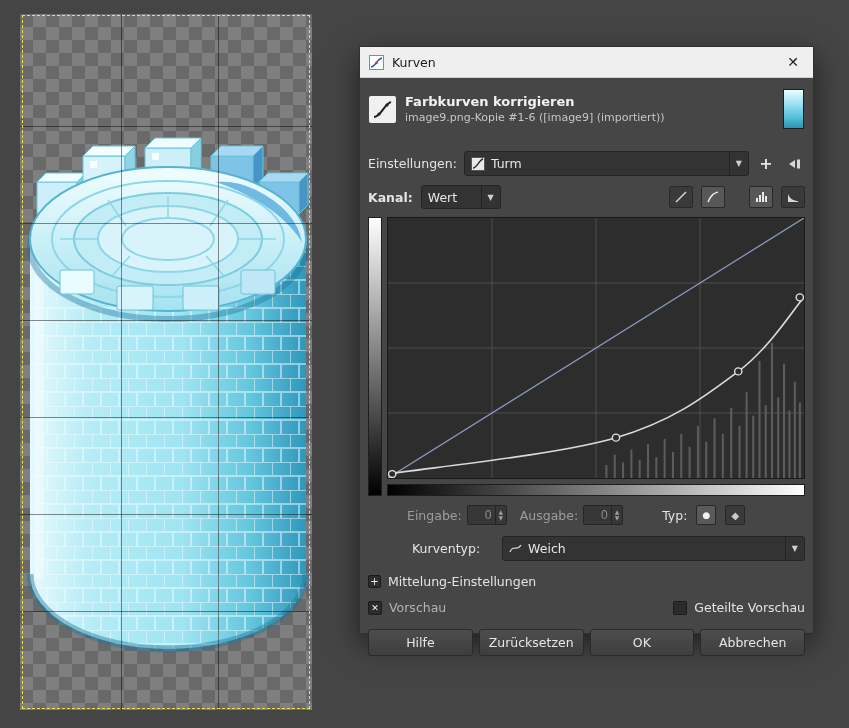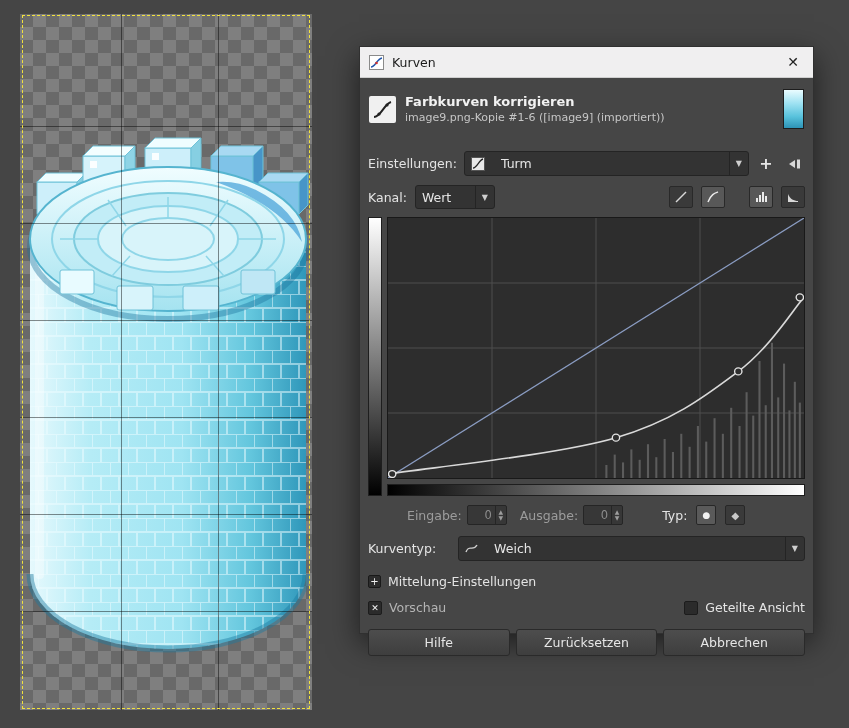--- a/index.html
+++ b/index.html
@@ -45,21 +45,21 @@
   .header-row { display: flex; align-items: center; gap: 9px; padding: 5px 1px 21px 1px; }
   .tool-icon { width: 27px; height: 27px; background: #f0f0f0; border-radius: 2px; display: flex; align-items: center; justify-content: center; flex: none; }
   .header-text .h-title { font-weight: bold; font-size: 13px; color: #f2f2f2; }
   .header-text .h-sub { font-size: 11px; color: #c6c6c6; margin-top: 2px; }
   .thumb { margin-left: auto; width: 21px; height: 40px; border: 1px solid #1d1d1d;
     background: linear-gradient(180deg, #eafcff 0%, #9fe2f2 35%, #58c2dc 70%, #2d93b6 100%); flex: none; }
 
   .row { display: flex; align-items: center; }
   .settings-row { gap: 7px; margin: 1px 0 9px 0; }
   .combo { background: #333333; border: 1px solid #242424; border-radius: 3px; height: 25px;
-    display: flex; align-items: center; padding-left: 6px; gap: 16px; color: #e6e6e6; }
+    display: flex; align-items: center; padding-left: 6px; gap: 6px; color: #e6e6e6; }
   .combo .arrow { margin-left: auto; align-self: stretch; display: flex; align-items: center;
     border-left: 1px solid #242424; padding: 0 6px; font-size: 8px; color: #cfcfcf; }
   .settings-combo { flex: 1; }
   .plus-btn { width: 20px; height: 22px; display: flex; align-items: center; justify-content: center;
     color: #e6e6e6; font-size: 16px; font-weight: bold; }
   .menu-btn { width: 22px; height: 22px; display: flex; align-items: center; justify-content: center; }
 
   .channel-row { gap: 8px; margin: 2px 0 8px 0; }
   .combo.small { height: 24px; width: 80px; }
   .btn { background: linear-gradient(#4d4d4d, #3e3e3e); border: 1px solid #2a2a2a; border-radius: 3px;
@@ -83,21 +83,21 @@
   .spin .val { flex: 1; text-align: right; padding: 2px 3px 0 0; color: #8d8d8d; font-size: 11.5px; }
   .spin .arrows { width: 11px; border-left: 1px solid #252525; display: flex; flex-direction: column;
     align-items: center; justify-content: center; font-size: 6px; line-height: 6px; color: #9d9d9d; }
   .typ-label { margin-left: 34px; }
   .type-btn { width: 20px; height: 20px; background: #3a3a3a; border: 1px solid #272727; border-radius: 2px;
     display: flex; align-items: center; justify-content: center; margin-left: 4px; }
   .type-btn.pressed { background: #5a5a5a; }
   .type-btn .g1 { font-size: 9px; color: #f2f2f2; }
   .type-btn .g2 { font-size: 10px; color: #c9c9c9; }
 
-  .curvetype-row { gap: 8px; margin-top: 11px; }
+  .curvetype-row { gap: 8px; margin-top: 11px; margin-left: 44px; }
   .curvetype-row .combo { flex: 1; margin-left: 14px; }
 
   .expander-row { gap: 7px; margin-top: 13px; }
   .expander-box { width: 13px; height: 13px; background: #2d2d2d; border: 1px solid #191919; border-radius: 2px;
     display: flex; align-items: center; justify-content: center; font-size: 10px; line-height: 10px; color: #f0f0f0; }
 
   .preview-row { margin-top: 11px; }
   .checkbox { width: 14px; height: 14px; background: #2b2b2b; border: 1px solid #1c1c1c; border-radius: 2px;
     display: flex; align-items: center; justify-content: center; font-size: 9px; color: #f4f4f4; margin-right: 7px; }
   .preview-label { color: #b4b4b4; }
@@ -229,21 +229,21 @@
       <span class="plus-btn">+</span>
       <span class="menu-btn">
         <svg width="15" height="14" viewBox="0 0 15 14">
           <path d="M8 3 L2 7 L8 11 Z" fill="#d8d8d8"></path>
           <rect x="10" y="2.5" width="3" height="9" fill="#d8d8d8"></rect>
         </svg>
       </span>
     </div>
 
     <div class="row channel-row">
-      <span class="lbl" style="font-weight:normal">Kanal:</span>
+      <span class="lbl" style="font-weight:bold">Kanal:</span>
       <div class="combo small">
         <span>Wert</span>
         <span class="arrow">▼</span>
       </div>
       <span style="flex:1"></span>
       <span class="icon-btn">
         <svg width="14" height="14" viewBox="0 0 14 14">
             <path d="M2 12 L12 2" stroke="#d8d8d8" stroke-width="1.5" fill="none"></path>
           </svg>
       </span>
@@ -352,24 +352,25 @@
     <div class="row expander-row">
       <span class="expander-box">+</span>
       <span class="lbl">Mittelung-Einstellungen</span>
     </div>
 
     <div class="row preview-row">
       <span class="checkbox">✕</span>
       <span class="lbl preview-label">Vorschau</span>
       <span class="split-group">
         <span class="checkbox"></span>
-        <span class="lbl">Geteilte Ansicht</span>
+        <span class="lbl">Geteilte Vorschau</span>
       </span>
     </div>
 
     <div class="footer">
       <div class="btn">Hilfe</div>
       <div class="btn">Zurücksetzen</div>
+      <div class="btn">OK</div>
       <div class="btn">Abbrechen</div>
     </div>
 
   </div>
 </div>
 
 </body></html>

